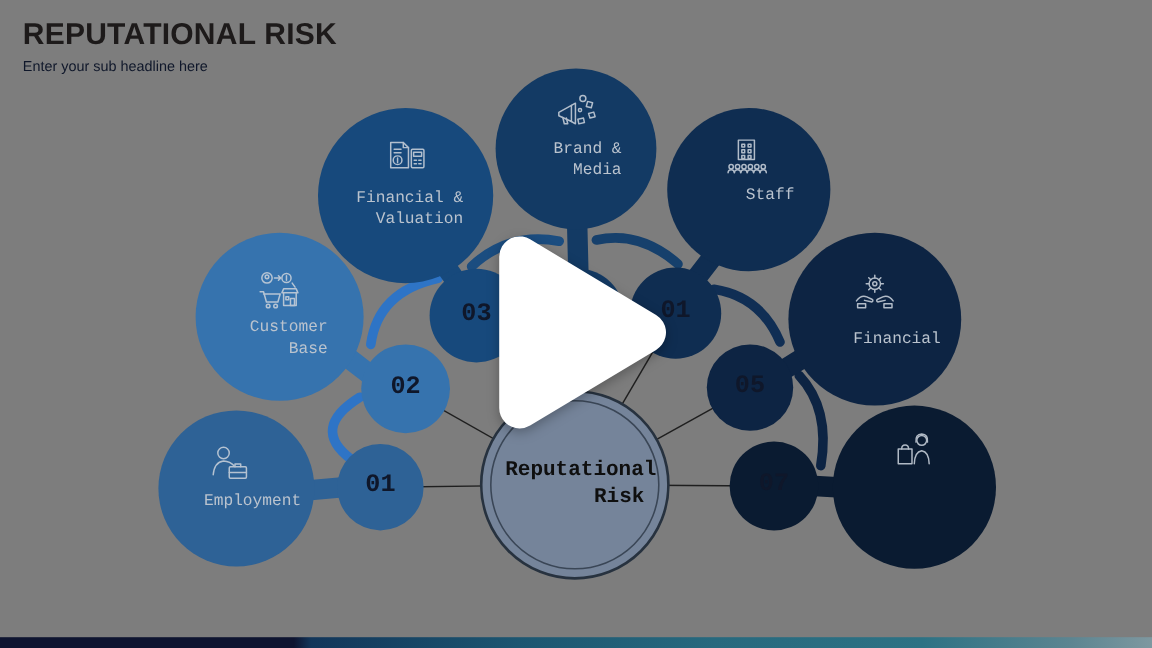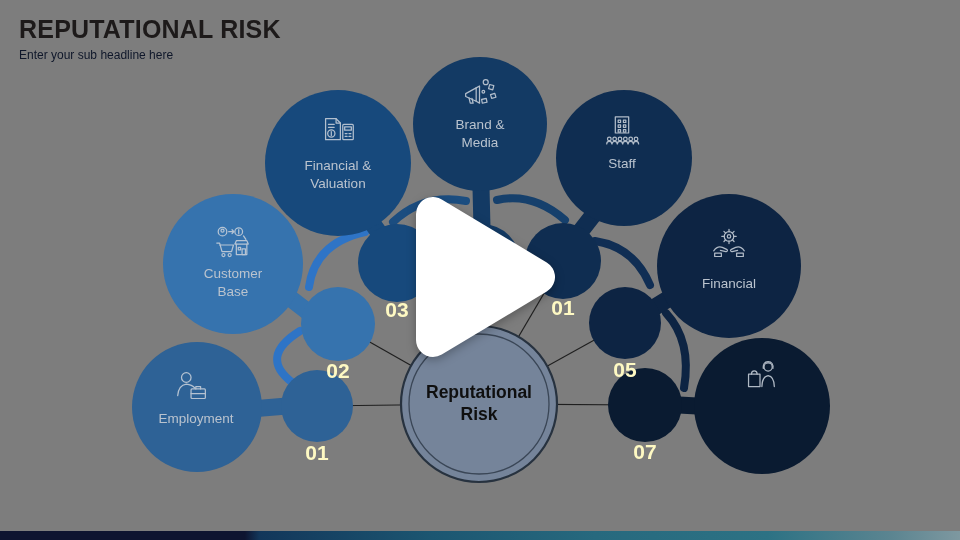--- a/index.html
+++ b/index.html
@@ -4,23 +4,23 @@
 <style>
   html,body{margin:0;padding:0;}
   body{width:960px;height:540px;font-family:"Liberation Sans",sans-serif;-webkit-font-smoothing:antialiased;}
   .stage{position:relative;width:960px;height:540px;background:#7d7d7d;overflow:hidden;}
 
   .title{position:absolute;left:19px;top:15px;font-size:25px;font-weight:700;color:#1d1a1a;letter-spacing:.2px;}
   .subtitle{position:absolute;left:19px;top:48px;font-size:12px;color:#0f172a;}
 
   svg.diagram{position:absolute;left:0;top:0;}
 
-  .overlay-el{position:absolute;transform:translate(-50%,-50%);text-align:center;pointer-events:none;}
+  .overlay-el{position:absolute;transform:translate(-50%,-50%);text-align:right;pointer-events:none;font-family:Liberation Mono, monospace;}
   .node-label{font-size:13.5px;line-height:1.32;color:#bac3ce;}
-  .node-number{font-size:21px;font-weight:700;color:#fef9c3;transform:translate(-50%,-54%);margin-top:48px;}
+  .node-number{font-size:21px;font-weight:700;color:#0f172a;transform:translate(-50%,-54%);}
   .hub-label{font-size:17.5px;font-weight:700;color:#0f0f0f;line-height:1.25;}
   .node-icon svg{display:block;stroke:#c8d0da;fill:none;stroke-width:1.3;stroke-linecap:round;stroke-linejoin:round;opacity:.88;}
 
   .play-svg{position:absolute;left:0;top:0;filter:drop-shadow(0 3px 5px rgba(0,0,0,.28));}
 
   .footer-bar{position:absolute;left:0;bottom:0;width:960px;height:9px;
     background:linear-gradient(90deg,#0e1430 0%,#0e1430 25.5%,#12365a 27%,#1c5671 45%,#27697e 62%,#2d7284 80%,#5c8591 93%,#7e98a0 100%);}
 </style>
 </head>
 <body>

